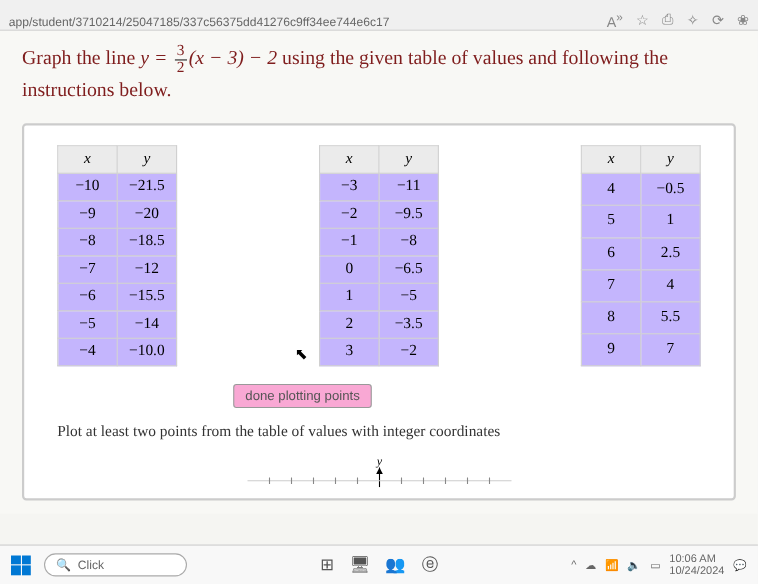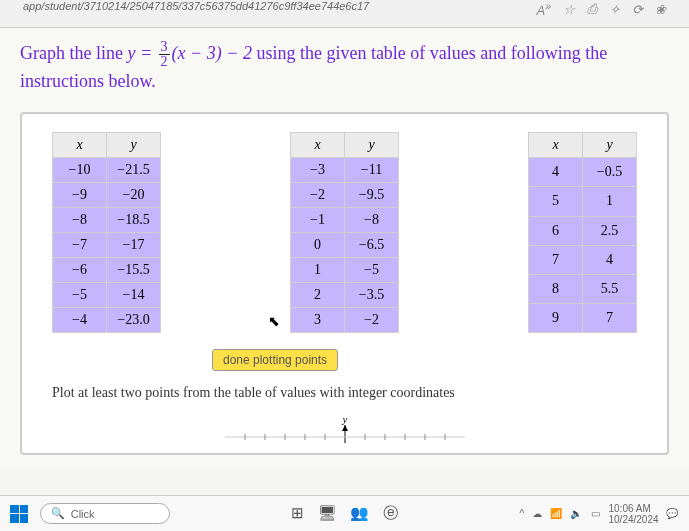--- a/index.html
+++ b/index.html
@@ -1,33 +1,33 @@
 <!DOCTYPE html>
 <html><head>
   <meta charset="utf-8">
   <style>
     * { margin: 0; padding: 0; box-sizing: border-box; }
     body { width: 689px; height: 531px; font-family: 'Times New Roman', serif; background: #f5f5f2; overflow: hidden; position: relative; }
-    .url-bar { background: #f0f0f0; height: 28px; display: flex; align-items: flex-start; padding: 0 23px; font-size: 11px; color: #666; font-family: Arial, sans-serif; border-bottom: 1px solid #ccc; font-style: italic; }
+    .url-bar { background: #f0f0f0; height: 28px; display: flex; align-items: flex-end; padding: 0 8px; font-size: 11px; color: #666; font-family: Arial, sans-serif; border-bottom: 1px solid #ccc; }
     .url-text { flex: 1; }
     .toolbar-icons { display: flex; gap: 12px; align-items: center; color: #888; }
     .toolbar-icons span { font-size: 13px; }
     .content { padding: 12px 20px; background: #f8f8f5; }
-    .question { font-size: 18px; font-family: Georgia, serif; color: #6d28d9; line-height: 1.4; }
+    .question { font-size: 18px; font-family: Georgia, serif; color: #7f1d1d; line-height: 1.4; }
     .italic-var { font-style: italic; font-family: Georgia, serif; }
     .fraction { display: inline-block; vertical-align: middle; text-align: center; font-size: 14px; line-height: 1; margin: 0 2px; }
     .fraction .num { display: block; border-bottom: 1px solid #222; padding: 0 2px; }
     .fraction .den { display: block; padding: 0 2px; }
     .tables-area { background: #fff; border: 2px solid #ccc; border-radius: 4px; margin-top: 18px; padding: 18px 30px 10px; }
     .tables-row { display: flex; justify-content: space-between; gap: 40px; }
     table { border-collapse: collapse; }
     td { border: 1px solid #d0d0d0; padding: 4px 0; text-align: center; font-size: 14px; min-width: 54px; background: #c4b5fd; }
     thead td { background: #ebebeb; font-style: italic; font-family: Georgia, serif; }
     .cursor-arrow { position: absolute; left: 268px; top: 313px; font-size: 14px; color: #000; }
-    .done-btn { display: inline-block; border: 1px solid #999; border-radius: 3px; padding: 3px 10px; font-size: 12px; font-family: Arial, sans-serif; background: #fde047; margin: 16px 0 12px 160px; color: #555; }
+    .done-btn { display: inline-block; border: 1px solid #999; border-radius: 3px; padding: 3px 10px; font-size: 12px; font-family: Arial, sans-serif; background: #f9a8d4; margin: 16px 0 12px 160px; color: #555; }
     .plot-instr { font-family: Georgia, serif; font-size: 14px; color: #333; line-height: 1.4; }
     .graph-area { margin-top: 10px; display: flex; justify-content: center; }
     .taskbar { position: absolute; bottom: 0; left: 0; right: 0; height: 36px; background: #f8f8f8; border-top: 1px solid #ccc; display: flex; align-items: center; padding: 0 10px; font-family: Arial, sans-serif; font-size: 11px; }
     .win-icon { width: 18px; height: 18px; display: grid; grid-template-columns: 1fr 1fr; grid-template-rows: 1fr 1fr; gap: 1px; margin-right: 12px; }
     .win-icon div { background: #0078d4; }
     .search-box { display: flex; align-items: center; background: #fff; border: 1px solid #aaa; border-radius: 14px; padding: 3px 10px; width: 130px; color: #666; }
     .search-box span.mag { margin-right: 6px; }
     .task-center { flex: 1; display: flex; justify-content: center; gap: 14px; }
     .task-center span { font-size: 15px; color: #555; }
     .task-right { display: flex; align-items: center; gap: 8px; color: #666; font-size: 10px; }
@@ -71,33 +71,33 @@
           <tr>
               <td>−9</td>
               <td>−20</td>
             </tr>
           <tr>
               <td>−8</td>
               <td>−18.5</td>
             </tr>
           <tr>
               <td>−7</td>
-              <td>−17</td>
+              <td>−12</td>
             </tr>
           <tr>
               <td>−6</td>
               <td>−15.5</td>
             </tr>
           <tr>
               <td>−5</td>
               <td>−14</td>
             </tr>
           <tr>
               <td>−4</td>
-              <td>−23.0</td>
+              <td>−10.0</td>
             </tr>
         </tbody>
       </table>
 
       <table>
         <thead>
             <tr>
               <td>x</td>
               <td>y</td>
             </tr>

